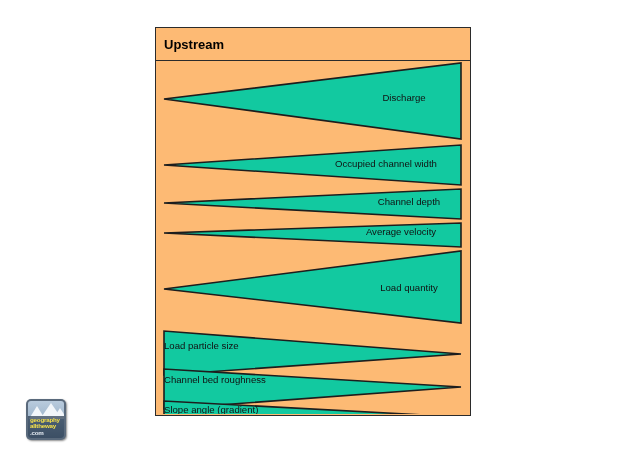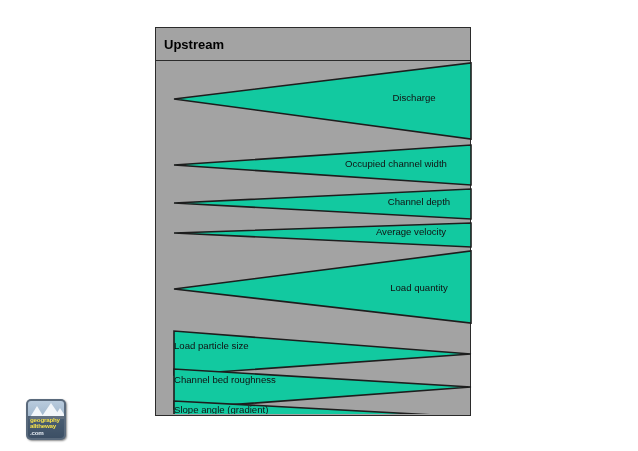--- a/index.html
+++ b/index.html
@@ -17,21 +17,21 @@
 
   
   #diagram-frame {
     position: absolute;
     left: 155px;
     top: 27px;
     width: 316px;
     height: 389px;
     border: 1.5px solid #2b2b2b;
     box-sizing: border-box;
-    background: #a3a3a3;
+    background: #fdba74;
   }
 
   
   #header-band {
     position: absolute;
     left: 0;
     top: 0;
     width: 100%;
     height: 33px;
     border-bottom: 1.5px solid #2b2b2b;
@@ -52,21 +52,21 @@
     top: 6px;
     font-size: 14.5px;
     font-weight: bold;
     color: #000000;
     white-space: nowrap;
   }
 
   
   #triangle-area {
     position: absolute;
-    left: 10px;
+    left: 0;
     top: 33px;
     width: 313px;
     height: 353px;
   }
   #triangle-svg {
     display: block;
     width: 313px;
     height: 353px;
   }
   .tri-shape {

